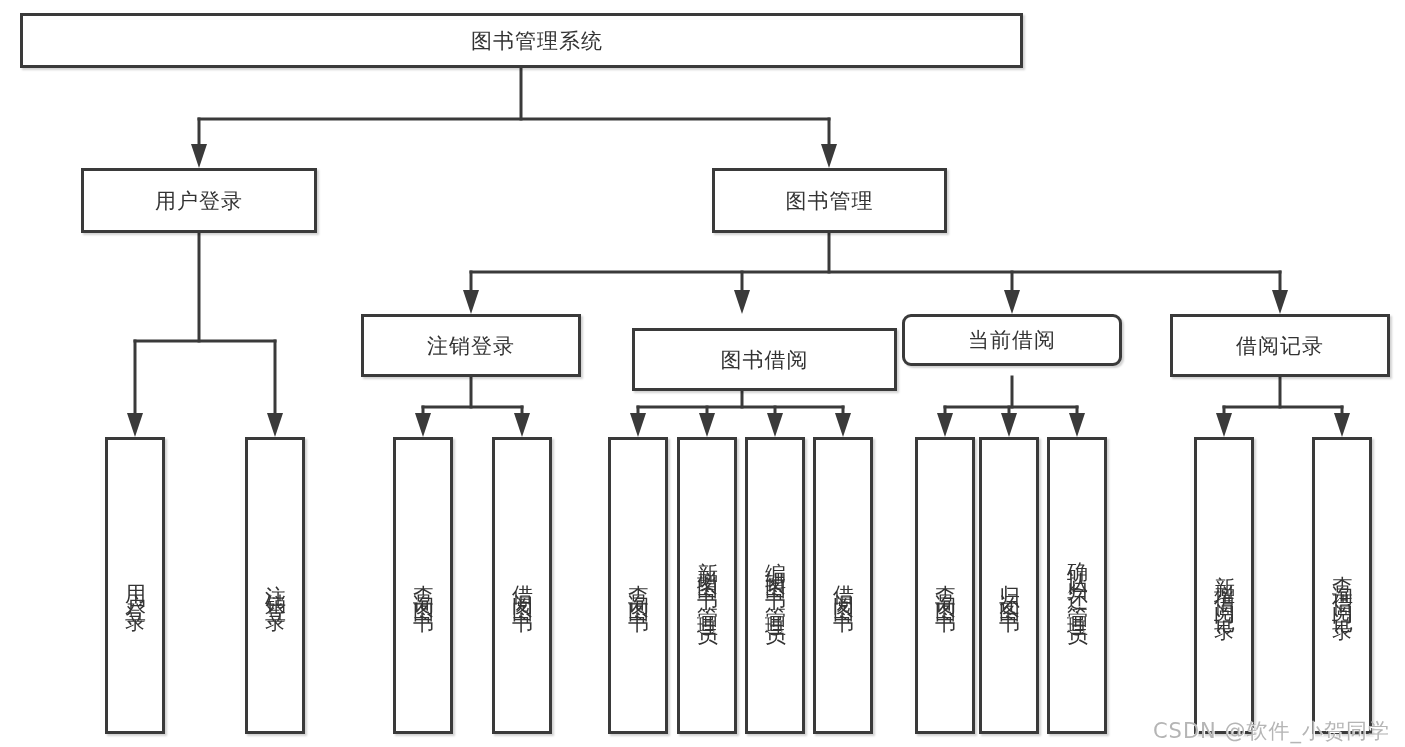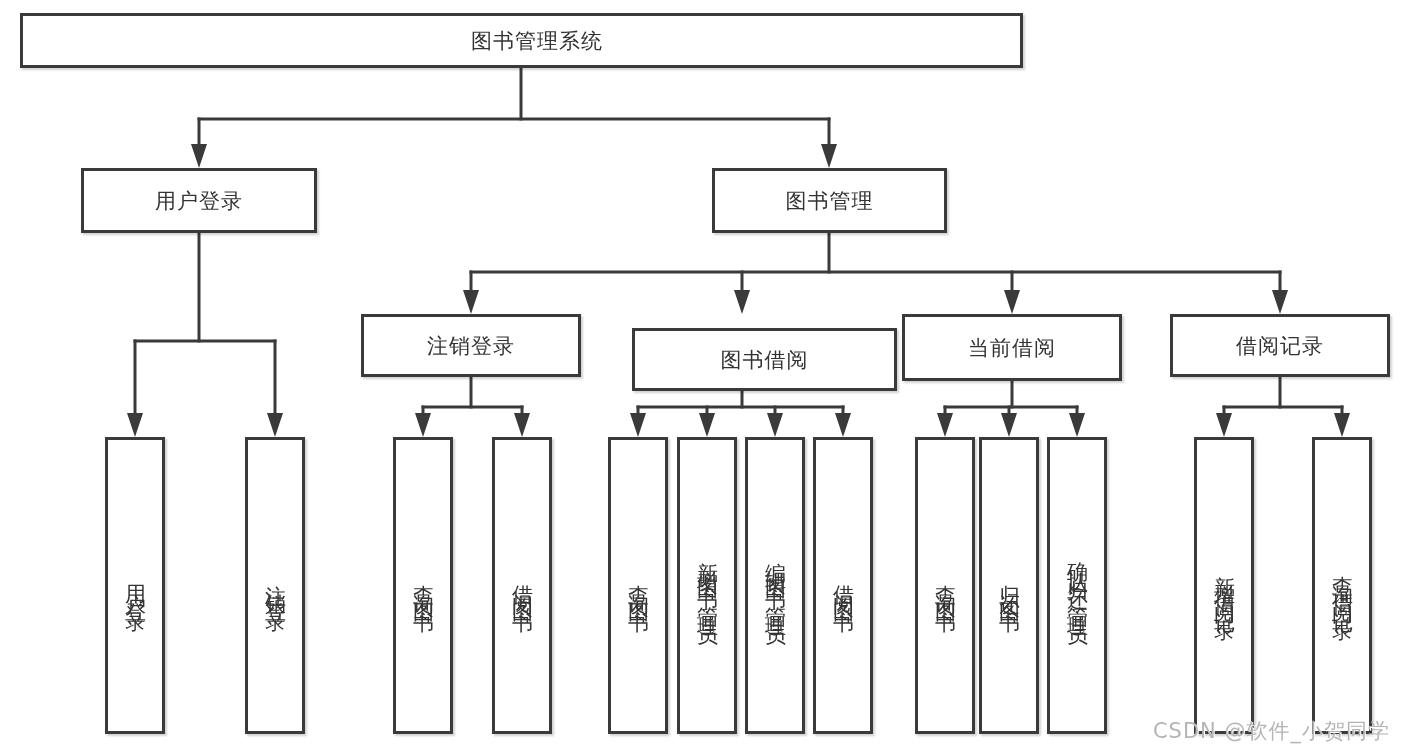--- a/index.html
+++ b/index.html
@@ -145,21 +145,21 @@
   <div class="node h" style="left:712px;top:168px;width:235px;height:65px;align-items:center;">
     <span>图书管理</span>
   </div>
 
   <div class="node h" style="left:361px;top:314px;width:220px;height:63px;">
     <span>注销登录</span>
   </div>
   <div class="node h" style="left:632px;top:328px;width:265px;height:63px;">
     <span>图书借阅</span>
   </div>
-  <div class="node h" style="left:902px;top:314px;width:220px;height:67px;">
+  <div class="node h" style="left:902px;top:314px;width:220px;height:52px;border-radius:9px;">
     <span>当前借阅</span>
   </div>
   <div class="node h" style="left:1170px;top:314px;width:220px;height:63px;">
     <span>借阅记录</span>
   </div>
 
   <div class="node v" style="left:105px;top:437px;width:60px;height:297px;">
     <span>用户登录</span>
   </div>
   <div class="node v" style="left:245px;top:437px;width:60px;height:297px;">

